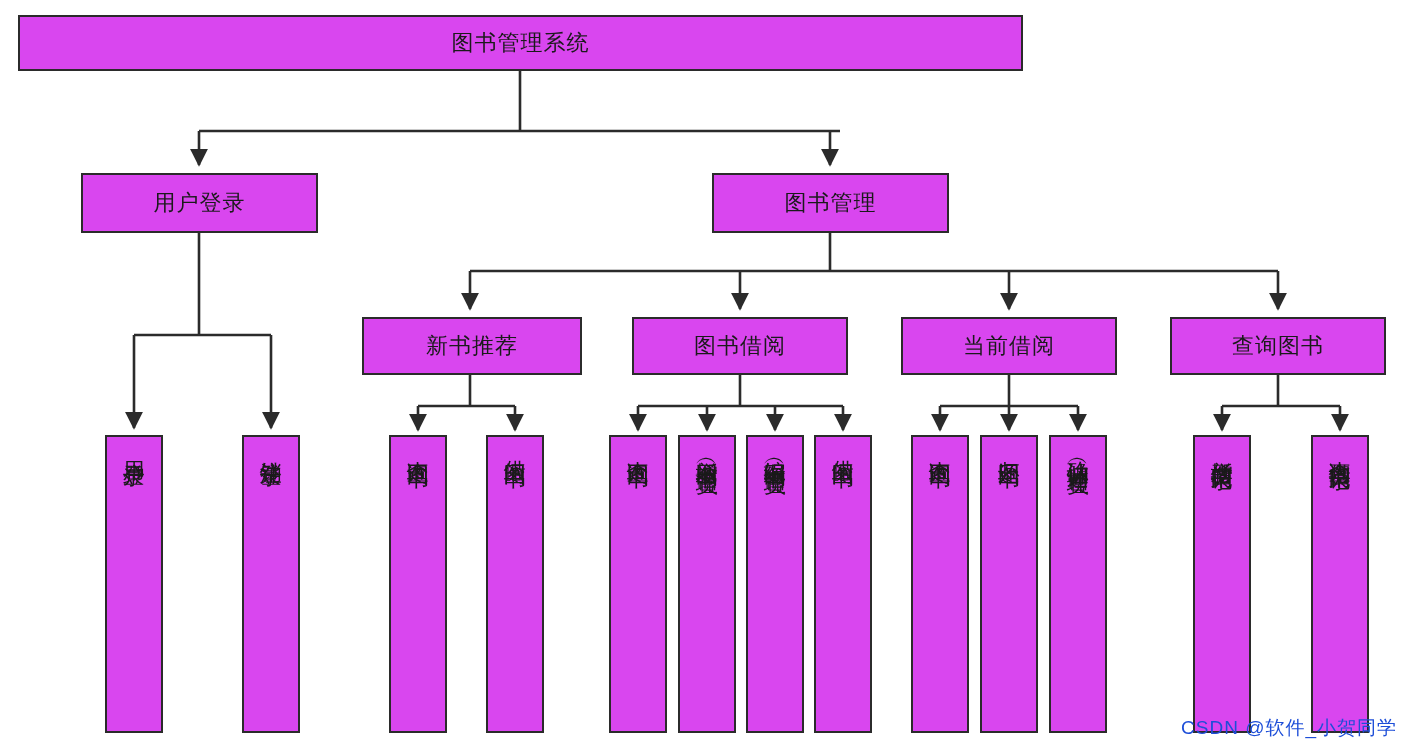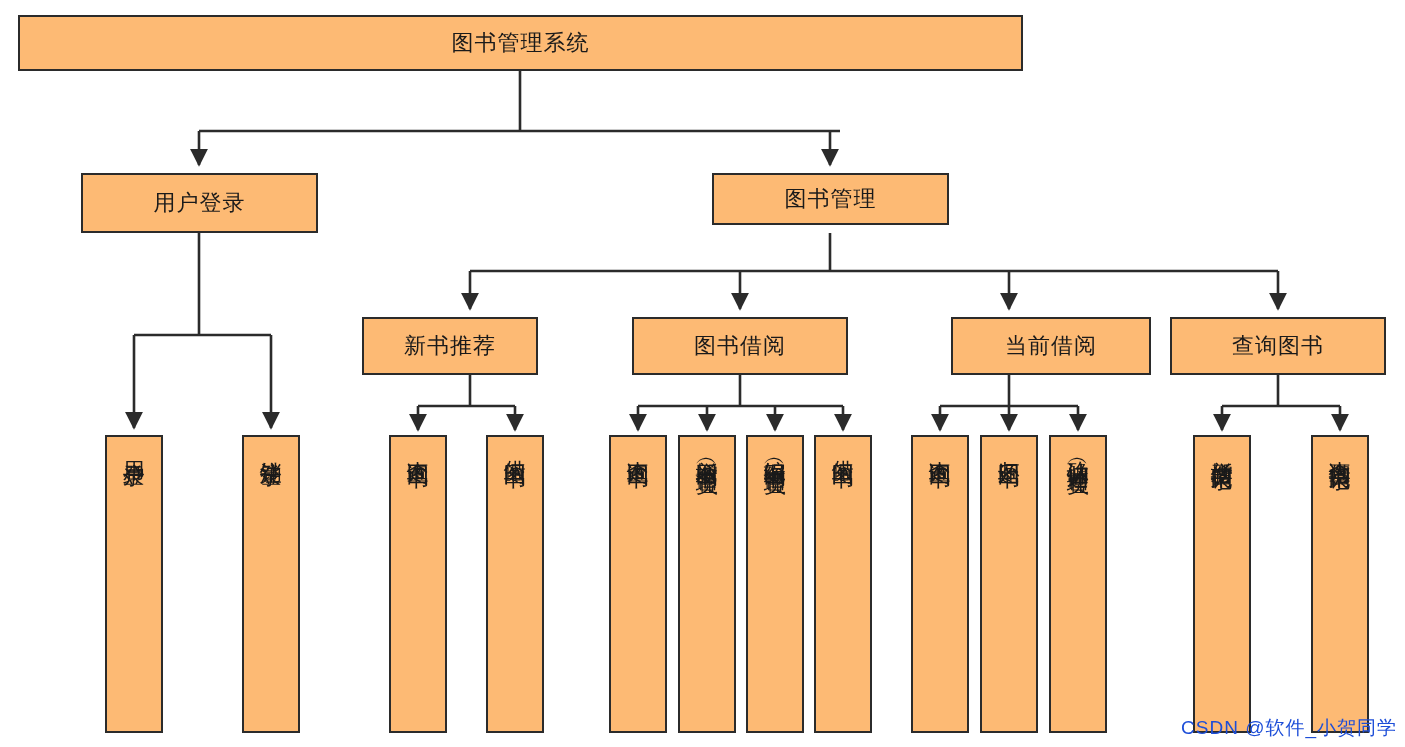--- a/index.html
+++ b/index.html
@@ -23,21 +23,21 @@
     left: 0;
     top: 0;
     width: 1405px;
     height: 747px;
     pointer-events: none;
   }
   .node {
     position: absolute;
     box-sizing: border-box;
     border: 2px solid #2b2b2b;
-    background: #fdba74;
+    background: #d946ef;
     display: flex;
     align-items: center;
     justify-content: center;
     color: #1a1a1a;
   }
   .node.horiz {
     font-size: 22px;
     letter-spacing: 1px;
     line-height: 1.2;
   }
@@ -121,33 +121,33 @@
   </svg>
 
   <div class="node horiz" style="left:18px; top:15px; width:1005px; height:56px;">
     <span class="label">图书管理系统</span>
   </div>
 
   <div class="node horiz" style="left:81px; top:173px; width:237px; height:60px;">
     <span class="label">用户登录</span>
   </div>
 
-  <div class="node horiz" style="left:712px; top:173px; width:237px; height:52px;">
+  <div class="node horiz" style="left:712px; top:173px; width:237px; height:60px;">
     <span class="label">图书管理</span>
   </div>
 
-  <div class="node horiz" style="left:362px; top:317px; width:176px; height:58px;">
+  <div class="node horiz" style="left:362px; top:317px; width:220px; height:58px;">
     <span class="label">新书推荐</span>
   </div>
 
   <div class="node horiz" style="left:632px; top:317px; width:216px; height:58px;text-align:right;">
     <span class="label">图书借阅</span>
   </div>
 
-  <div class="node horiz" style="left:951px; top:317px; width:200px; height:58px;">
+  <div class="node horiz" style="left:901px; top:317px; width:216px; height:58px;">
     <span class="label">当前借阅</span>
   </div>
 
   <div class="node horiz" style="left:1170px; top:317px; width:216px; height:58px;">
     <span class="label">查询图书</span>
   </div>
 
   <div class="node vert" style="left:105px; top:435px; width:58px; height:298px;">
     <span class="label">用户登录</span>
   </div>

